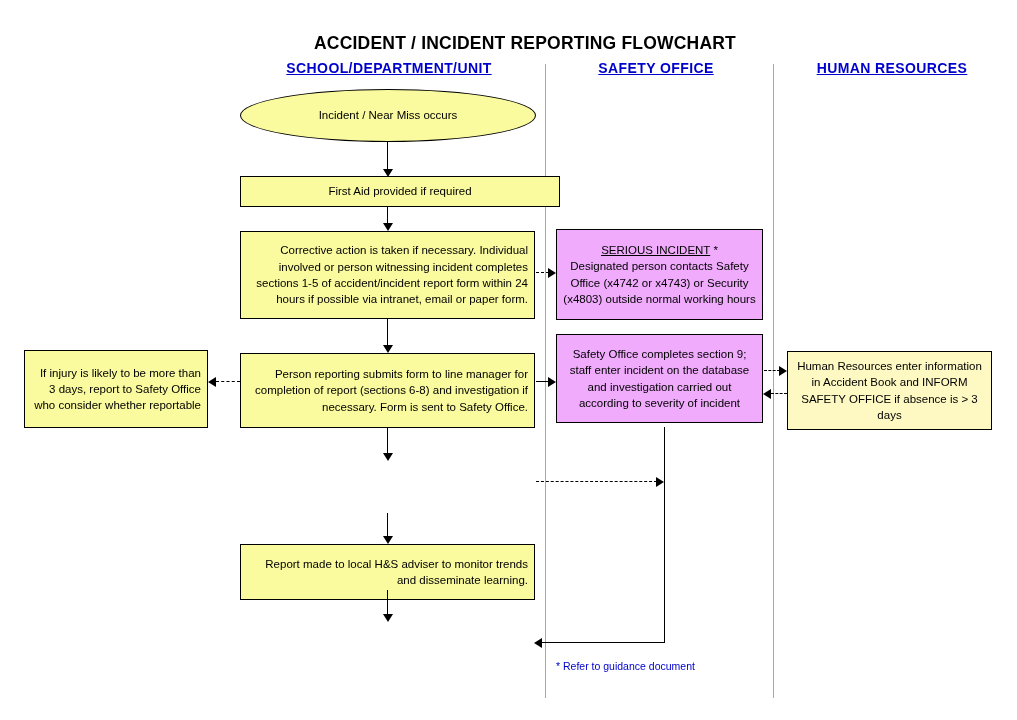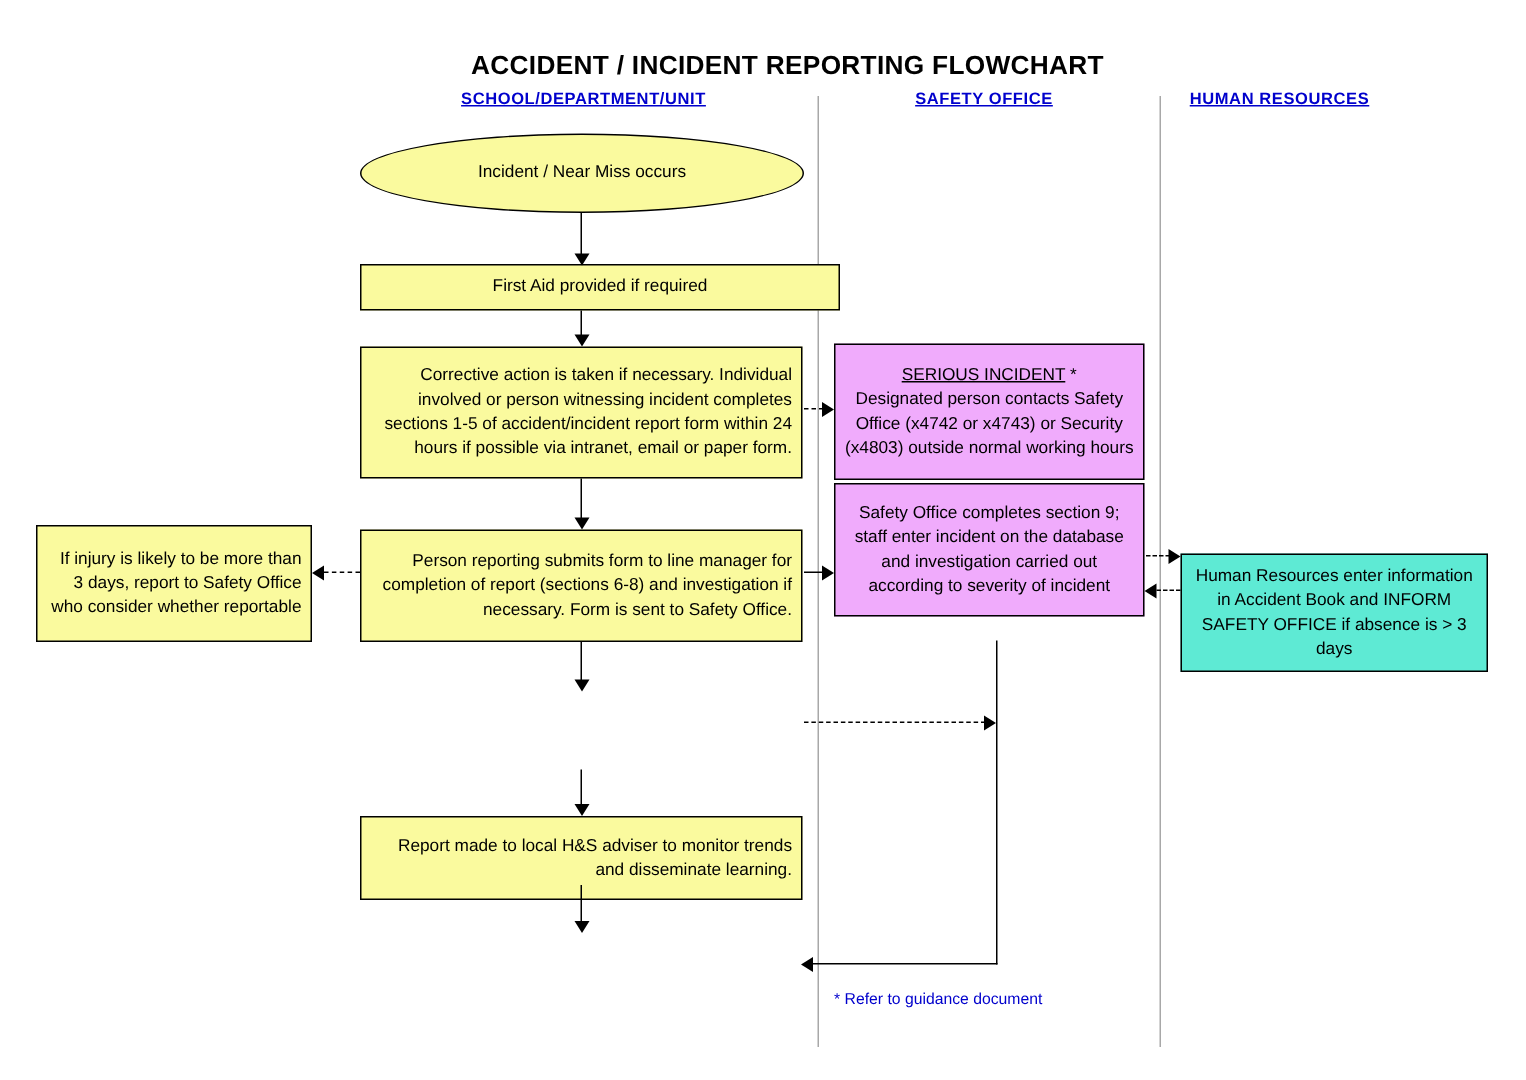--- a/index.html
+++ b/index.html
@@ -6,31 +6,31 @@
   #canvas{
     position:relative;width:1017px;height:720px;background:#fff;overflow:hidden;
     font-family:"Liberation Sans", sans-serif;color:#000;
   }
   .title{
     position:absolute;left:33px;right:0;top:33px;text-align:center;
     font-size:17.5px;font-weight:bold;letter-spacing:.2px;
   }
   .col-header{
     position:absolute;top:60px;text-align:center;color:#0000CC;
-    font-size:11px;font-weight:bold;text-decoration:underline;letter-spacing:.4px;
+    font-size:14px;font-weight:bold;text-decoration:underline;letter-spacing:.4px;
   }
   .divider{position:absolute;top:64px;height:634px;width:0;border-left:1px solid #A8A8A8;}
   .box{
     position:absolute;border:1.5px solid #000;box-sizing:border-box;
     display:flex;align-items:center;justify-content:center;
     text-align:center;font-size:11.5px;line-height:1.42;padding:2px 6px;
   }
   .yellow{background:#FAFA9E;text-align:right;}
   .green{background:#f0abfc;}
-  .cyan{background:#5eead4;margin-top:18px;}
+  .cyan{background:#fef9c3;}
   .oval{border-radius:50%;}
   .u{text-decoration:underline;}
   .vline{position:absolute;width:0;border-left:1.5px solid #000;}
   .hline{position:absolute;height:0;border-top:1.5px solid #000;}
   .hdash{position:absolute;height:0;border-top:1.5px dashed #000;}
   .ah-down{position:absolute;width:0;height:0;border-left:5px solid transparent;border-right:5px solid transparent;border-top:8px solid #000;}
   .ah-right{position:absolute;width:0;height:0;border-top:5px solid transparent;border-bottom:5px solid transparent;border-left:8px solid #000;}
   .ah-left{position:absolute;width:0;height:0;border-top:5px solid transparent;border-bottom:5px solid transparent;border-right:8px solid #000;}
   .footnote{
     position:absolute;left:556px;top:660px;width:225px;text-align:left;
@@ -39,21 +39,21 @@
 </style>
 </head>
 <body>
 
 <div id="canvas">
 
   <div class="title">ACCIDENT / INCIDENT REPORTING FLOWCHART</div>
 
   <div class="col-header" style="left:240px;width:298px;">SCHOOL/DEPARTMENT/UNIT</div>
   <div class="col-header" style="left:556px;width:200px;">SAFETY OFFICE</div>
-  <div class="col-header" style="left:748px;width:210px;text-align:center;">HUMAN RESOURCES</div>
+  <div class="col-header" style="left:787px;width:210px;text-align:center;">HUMAN RESOURCES</div>
 
   <div class="divider" style="left:545px;"></div>
   <div class="divider" style="left:773px;"></div>
 
   <div class="box yellow oval" style="left:240px;top:89px;width:296px;height:53px;">
     <span>Incident / Near Miss occurs</span>
   </div>
 
   <div class="box yellow" style="left:240px;top:176px;width:320px;height:31px;">
     <span>First Aid provided if required</span>
@@ -77,21 +77,21 @@
     <span>If injury is likely to be more than 3 days, report to Safety Office who consider whether reportable</span>
   </div>
 
   <div class="box green" style="left:556px;top:229px;width:207px;height:91px;">
     <div>
       <div><span class="u">SERIOUS INCIDENT</span><span> *</span></div>
       <div>Designated person contacts Safety Office (x4742 or x4743) or Security (x4803) outside normal working hours</div>
     </div>
   </div>
 
-  <div class="box green" style="left:556px;top:322px;width:207px;height:89px;">
+  <div class="box green" style="left:556px;top:334px;width:207px;height:89px;">
     <span>Safety Office completes section 9; staff enter incident on the database and investigation carried out according to severity of incident</span>
   </div>
 
   <div class="box cyan" style="left:787px;top:351px;width:205px;height:79px;">
     <span>Human Resources enter information in Accident Book and INFORM SAFETY OFFICE if absence is &gt; 3 days</span>
   </div>
 
   <div class="vline" style="left:387px;top:142px;height:28px;"></div>
   <div class="ah-down" style="left:383px;top:169px;"></div>
 

